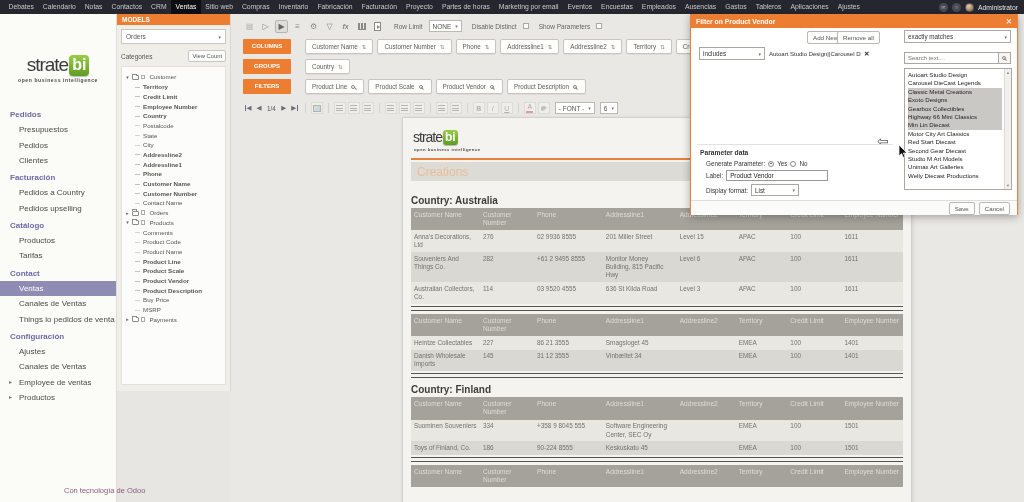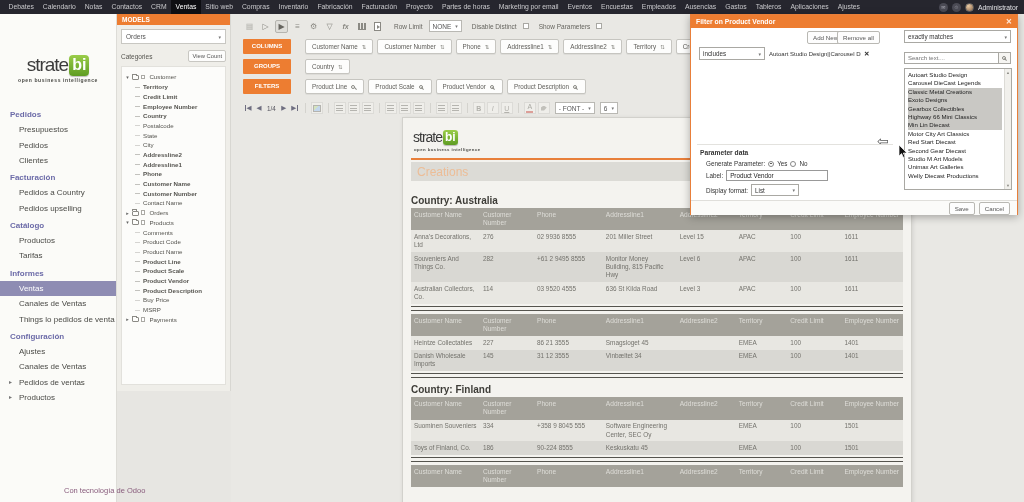--- a/index.html
+++ b/index.html
@@ -190,28 +190,28 @@
       <div class="sb-head">Pedidos</div>
       <div class="sb-item"><span>Presupuestos</span></div>
       <div class="sb-item"><span>Pedidos</span></div>
       <div class="sb-item"><span>Clientes</span></div>
       <div class="sb-head">Facturación</div>
       <div class="sb-item"><span>Pedidos a Country</span></div>
       <div class="sb-item"><span>Pedidos upselling</span></div>
       <div class="sb-head">Catálogo</div>
       <div class="sb-item"><span>Productos</span></div>
       <div class="sb-item"><span>Tarifas</span></div>
-      <div class="sb-head">Informes</div>
+      <div class="sb-head">Contact</div>
       <div class="sb-item sel"><span>Ventas</span></div>
       <div class="sb-item"><span>Canales de Ventas</span></div>
       <div class="sb-item"><span>Things lo pedidos de venta</span></div>
       <div class="sb-head">Configuración</div>
       <div class="sb-item"><span>Ajustes</span></div>
       <div class="sb-item"><span>Canales de Ventas</span></div>
-      <div class="sb-item"><span class="sb-arrow">▸</span><span>Pedidos de ventas</span></div>
+      <div class="sb-item"><span class="sb-arrow">▸</span><span>Employee de ventas</span></div>
       <div class="sb-item"><span class="sb-arrow">▸</span><span>Productos</span></div>
     </div>
 </div>
 <div id="odoo-foot">Con tecnología de Odoo</div>
 
 <div id="models">
   <div class="m-head">MODELS</div>
   <div class="m-body">
     <div class="m-select">
       <span>Orders</span>

